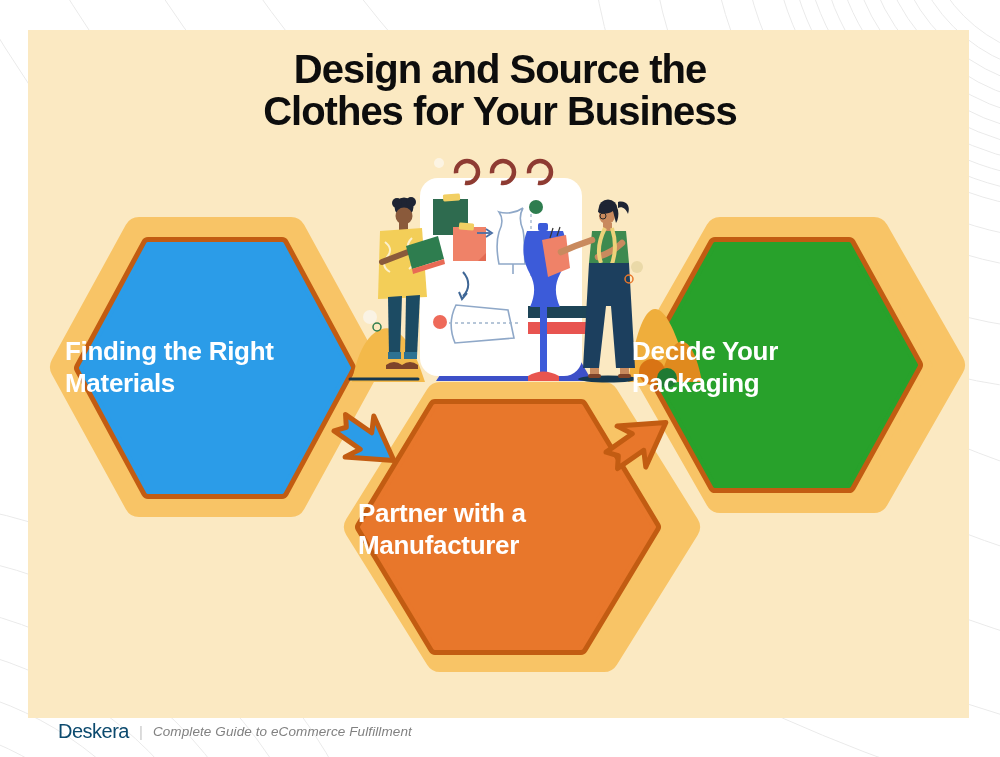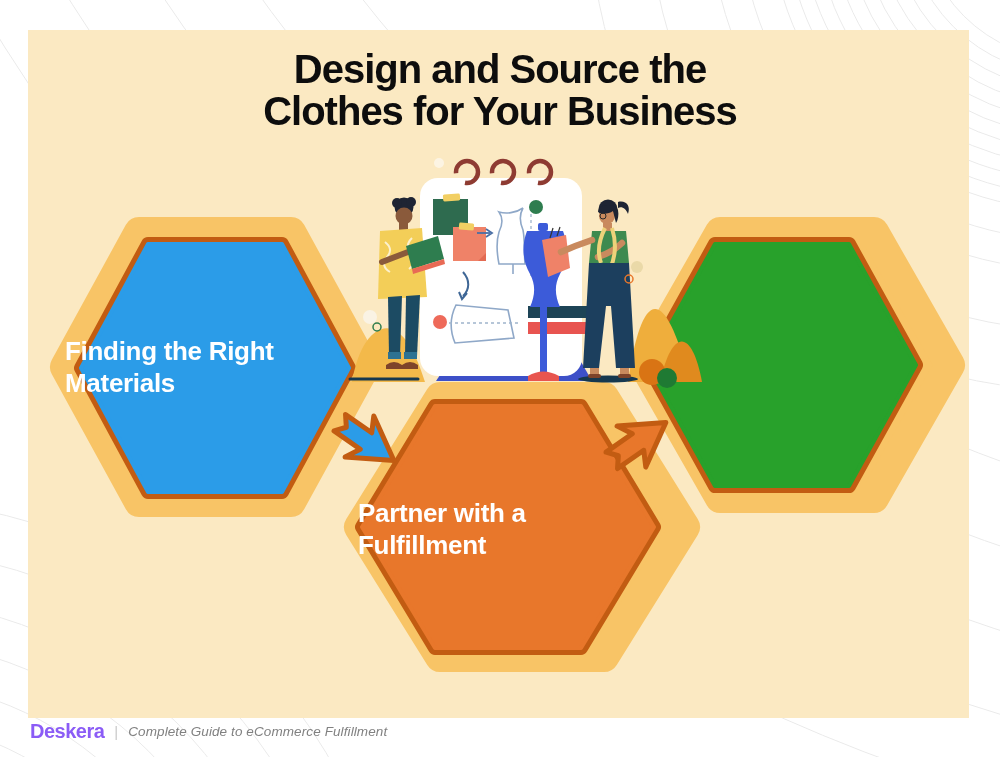--- a/index.html
+++ b/index.html
@@ -10,21 +10,21 @@
   .overlay{position:absolute;z-index:5;}
   .title{left:150px;top:48px;width:700px;text-align:center;
          font-size:40px;font-weight:800;line-height:1.05;letter-spacing:-1px;
          color:#0d0d0d;white-space:pre-line;}
   .hex-label{color:#ffffff;font-weight:800;font-size:26px;line-height:1.22;
              text-align:left;white-space:pre-line;letter-spacing:-0.3px;}
   .hex-label.blue{left:65px;top:336px;width:300px;}
   .hex-label.orange{left:358px;top:498px;width:300px;}
   .hex-label.green{left:632px;top:336px;width:300px;}
   .footer{left:30px;top:720px;display:flex;align-items:center;gap:10px;}
-  .brand{color:#8b5cf6;font-weight:700;font-size:20px;letter-spacing:-0.5px;}
+  .brand{color:#0c4a6e;font-weight:400;font-size:20px;letter-spacing:-0.5px;margin-left:28px;}
   .fdiv{color:#c9c9c9;font-size:15px;font-weight:400;}
   .tagline{color:#818181;font-size:13.5px;letter-spacing:0.1px;font-style:italic;}
 </style>
 </head>
 <body>
 
 <div id="stage">
 
 <svg class="art" viewBox="0 0 1000 757">
 
@@ -194,21 +194,23 @@
     <circle cx="629" cy="279" r="4" fill="none" stroke="#e8772b" stroke-width="1.5"></circle>
   </g>
 </svg>
 
 <div class="overlay title">Design and Source the
 Clothes for Your Business</div>
 
 <div class="overlay hex-label blue">Finding the Right
 Materials</div>
 <div class="overlay hex-label orange">Partner with a
-Fulfillment</div>
+Manufacturer</div>
+<div class="overlay hex-label green">Decide Your
+Packaging</div>
 
 <div class="overlay footer">
   <span class="brand">Deskera</span>
   <span class="fdiv">|</span>
   <span class="tagline">Complete Guide to eCommerce Fulfillment</span>
 </div>
 
 </div>
 
 </body></html>

